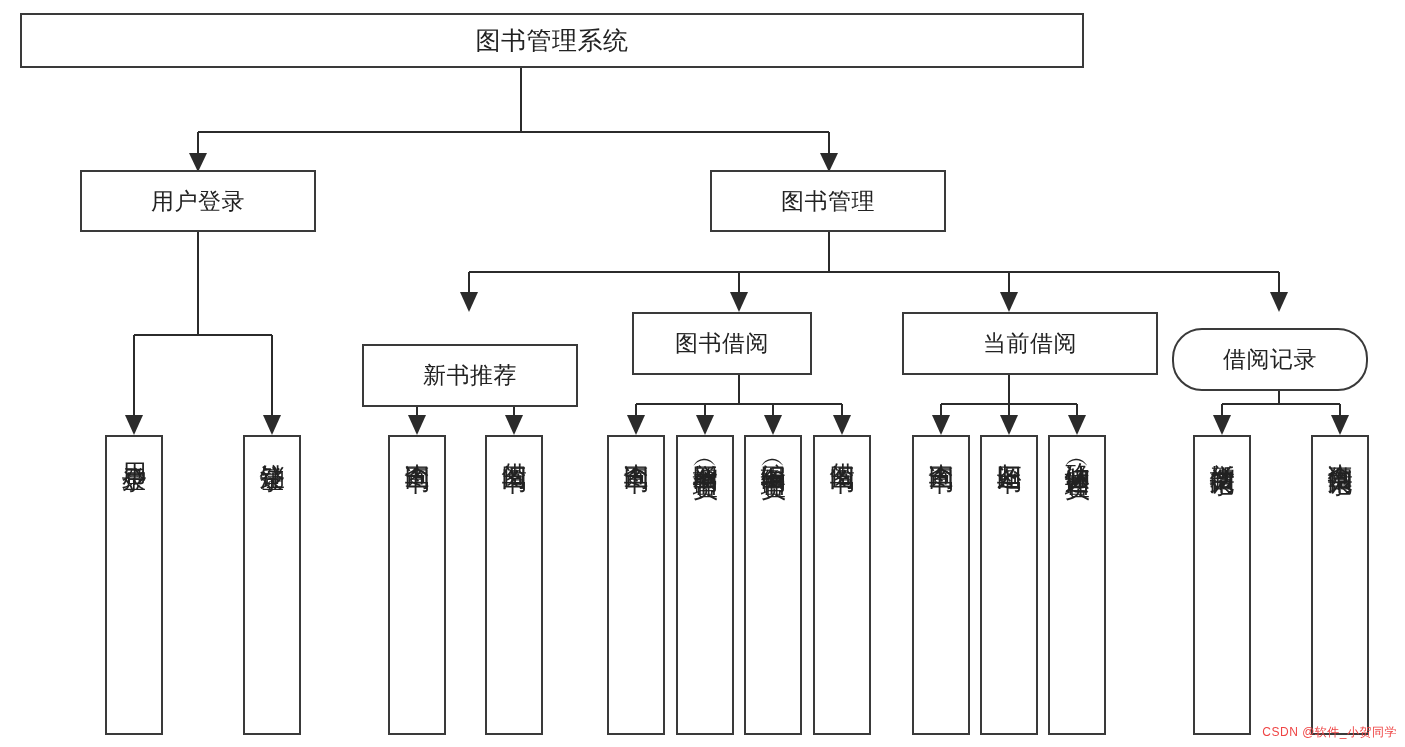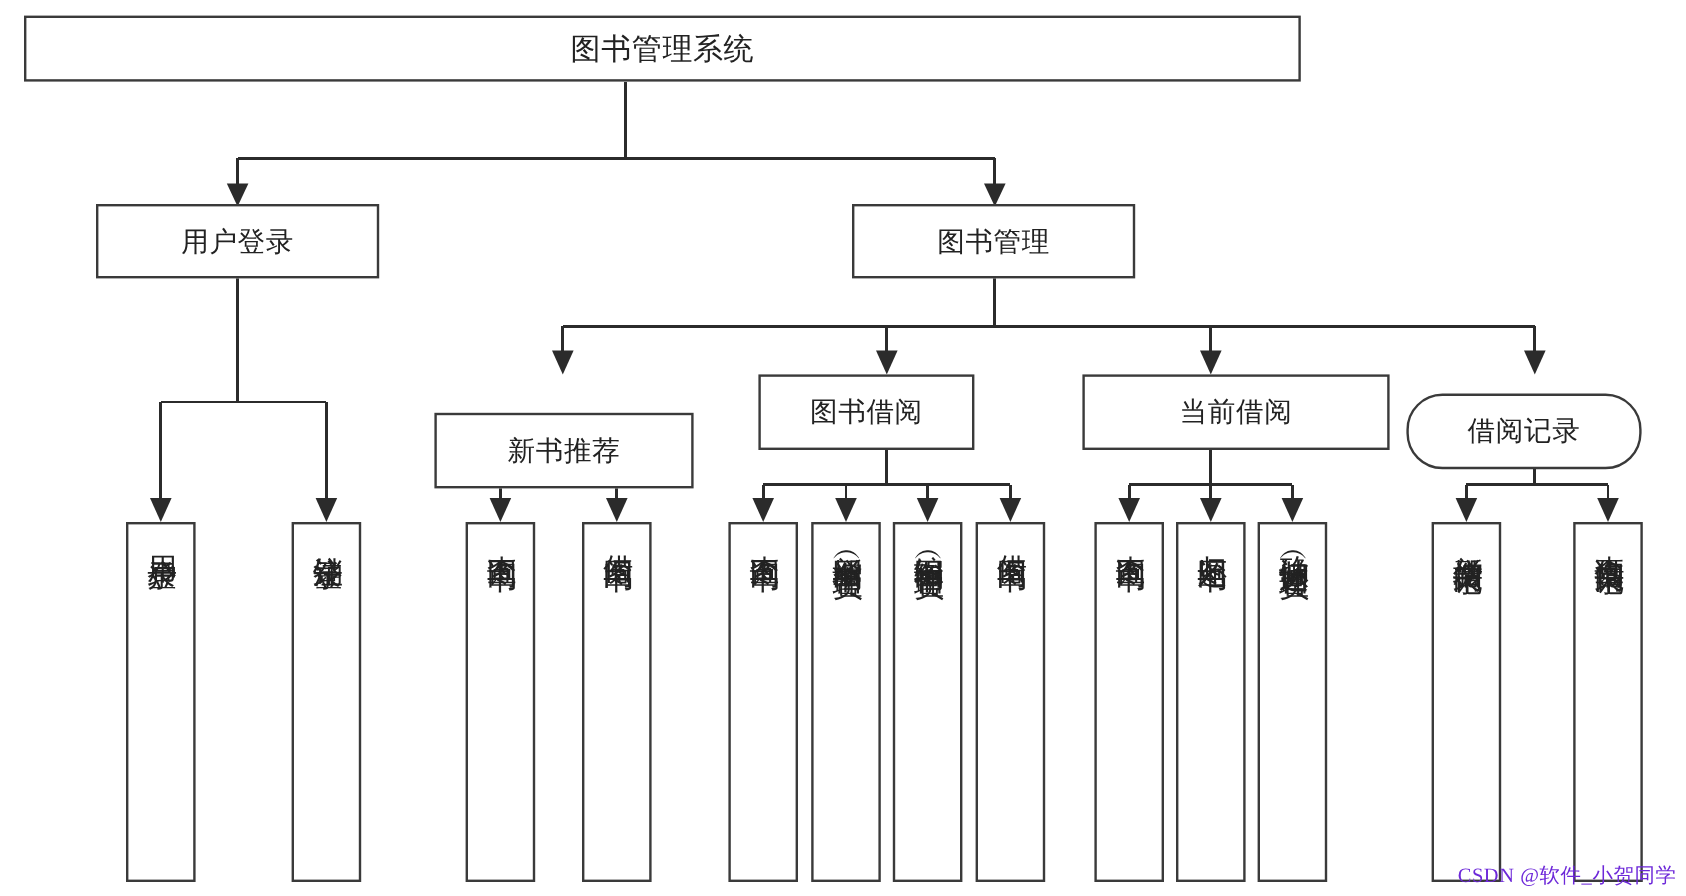--- a/index.html
+++ b/index.html
@@ -94,26 +94,25 @@
     font-size: 25px;
     line-height: 1.02;
     letter-spacing: 2px;
     white-space: nowrap;
   }
   
   #watermark {
     position: absolute;
     right: 8px;
     bottom: 6px;
-    font-size: 17px;
-    color: #6d28d9;
+    font-size: 12px;
+    color: #ef4444;
     letter-spacing: 0.5px;
     z-index: 3;
     user-select: none;
-    font-family: Liberation Serif, serif;
   }
 </style>
 </head>
 <body>
 
 <div id="diagram-root">
 
   <svg id="connector-layer" viewBox="0 0 1405 747" width="1405" height="747" xmlns="http://www.w3.org/2000/svg">
 
     <line x1="521" y1="68" x2="521" y2="132"></line>

